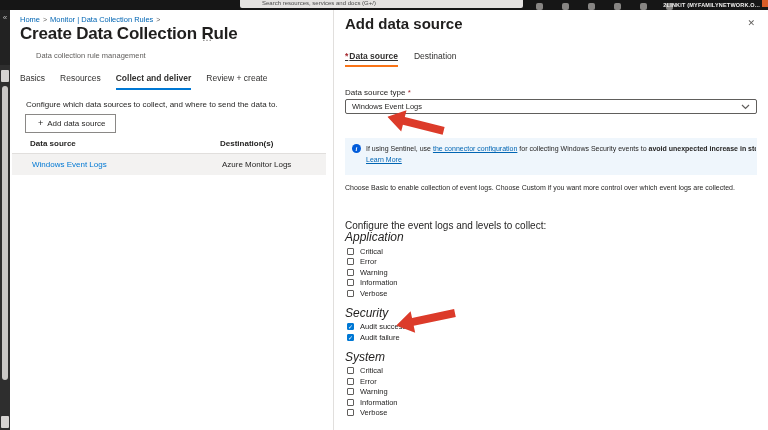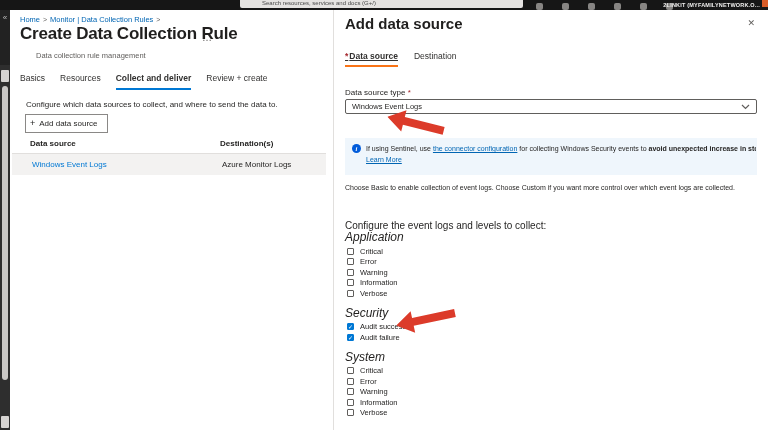--- a/index.html
+++ b/index.html
@@ -33,21 +33,21 @@
   .crumbs { position:absolute; left:10px; top:5px; font-size:7.5px; white-space:nowrap; }
   .crumb { color:#0065b3; text-decoration:none; cursor:pointer; }
   .crumbsep { color:#605e5c; margin:0 3px; font-size:7px; }
   .pagetitle { position:absolute; left:10px; top:14px; font-size:17px; font-weight:bold; letter-spacing:-.2px; }
   .titlemenu { position:absolute; left:192px; top:22px; font-size:10px; color:#605e5c; cursor:pointer; }
   .pagesub { position:absolute; left:26px; top:41px; font-size:7.5px; color:#605e5c; }
   .ltabs { position:absolute; left:10px; top:63px; display:flex; gap:15px; font-size:8.5px; }
   .ltab { padding-bottom:5px; color:#323130; cursor:pointer; border-bottom:2px solid transparent; }
   .ltab.active { font-weight:bold; border-bottom:2px solid #0078d4; }
   .ldesc { position:absolute; left:16px; top:90px; font-size:8px; white-space:nowrap; }
-  .addbtn { position:absolute; left:15px; top:104px; border:1px solid #8a8886; background:#fff; font-size:8px; padding:3px 9px 4px 4px; cursor:pointer; color:#201f1e; font-family:inherit; }
+  .addbtn { position:absolute; left:15px; top:104px; border:1px solid #8a8886; background:#fff; font-size:8px; padding:3px 9px 4px 12px; cursor:pointer; color:#201f1e; font-family:inherit; }
   .addbtn .plus { margin-right:4px; font-size:9px; }
   .dtable { position:absolute; left:2px; top:126px; width:314px; }
   .dthead { display:flex; font-size:8px; font-weight:bold; padding:3px 0 5px 18px; border-bottom:1px solid #e1dfdd; }
   .dthead .c1, .dtrow .c1 { width:190px; }
   .dtrow { display:flex; align-items:center; font-size:8px; height:21px; padding-left:20px; cursor:pointer; }
   .dtrow.selected { background:#f3f2f1; }
   .dtrow .c1 a { color:#0078d4; text-decoration:none; }
 
   
   .ptitle { position:absolute; left:11px; top:5px; font-size:15px; font-weight:bold; }

